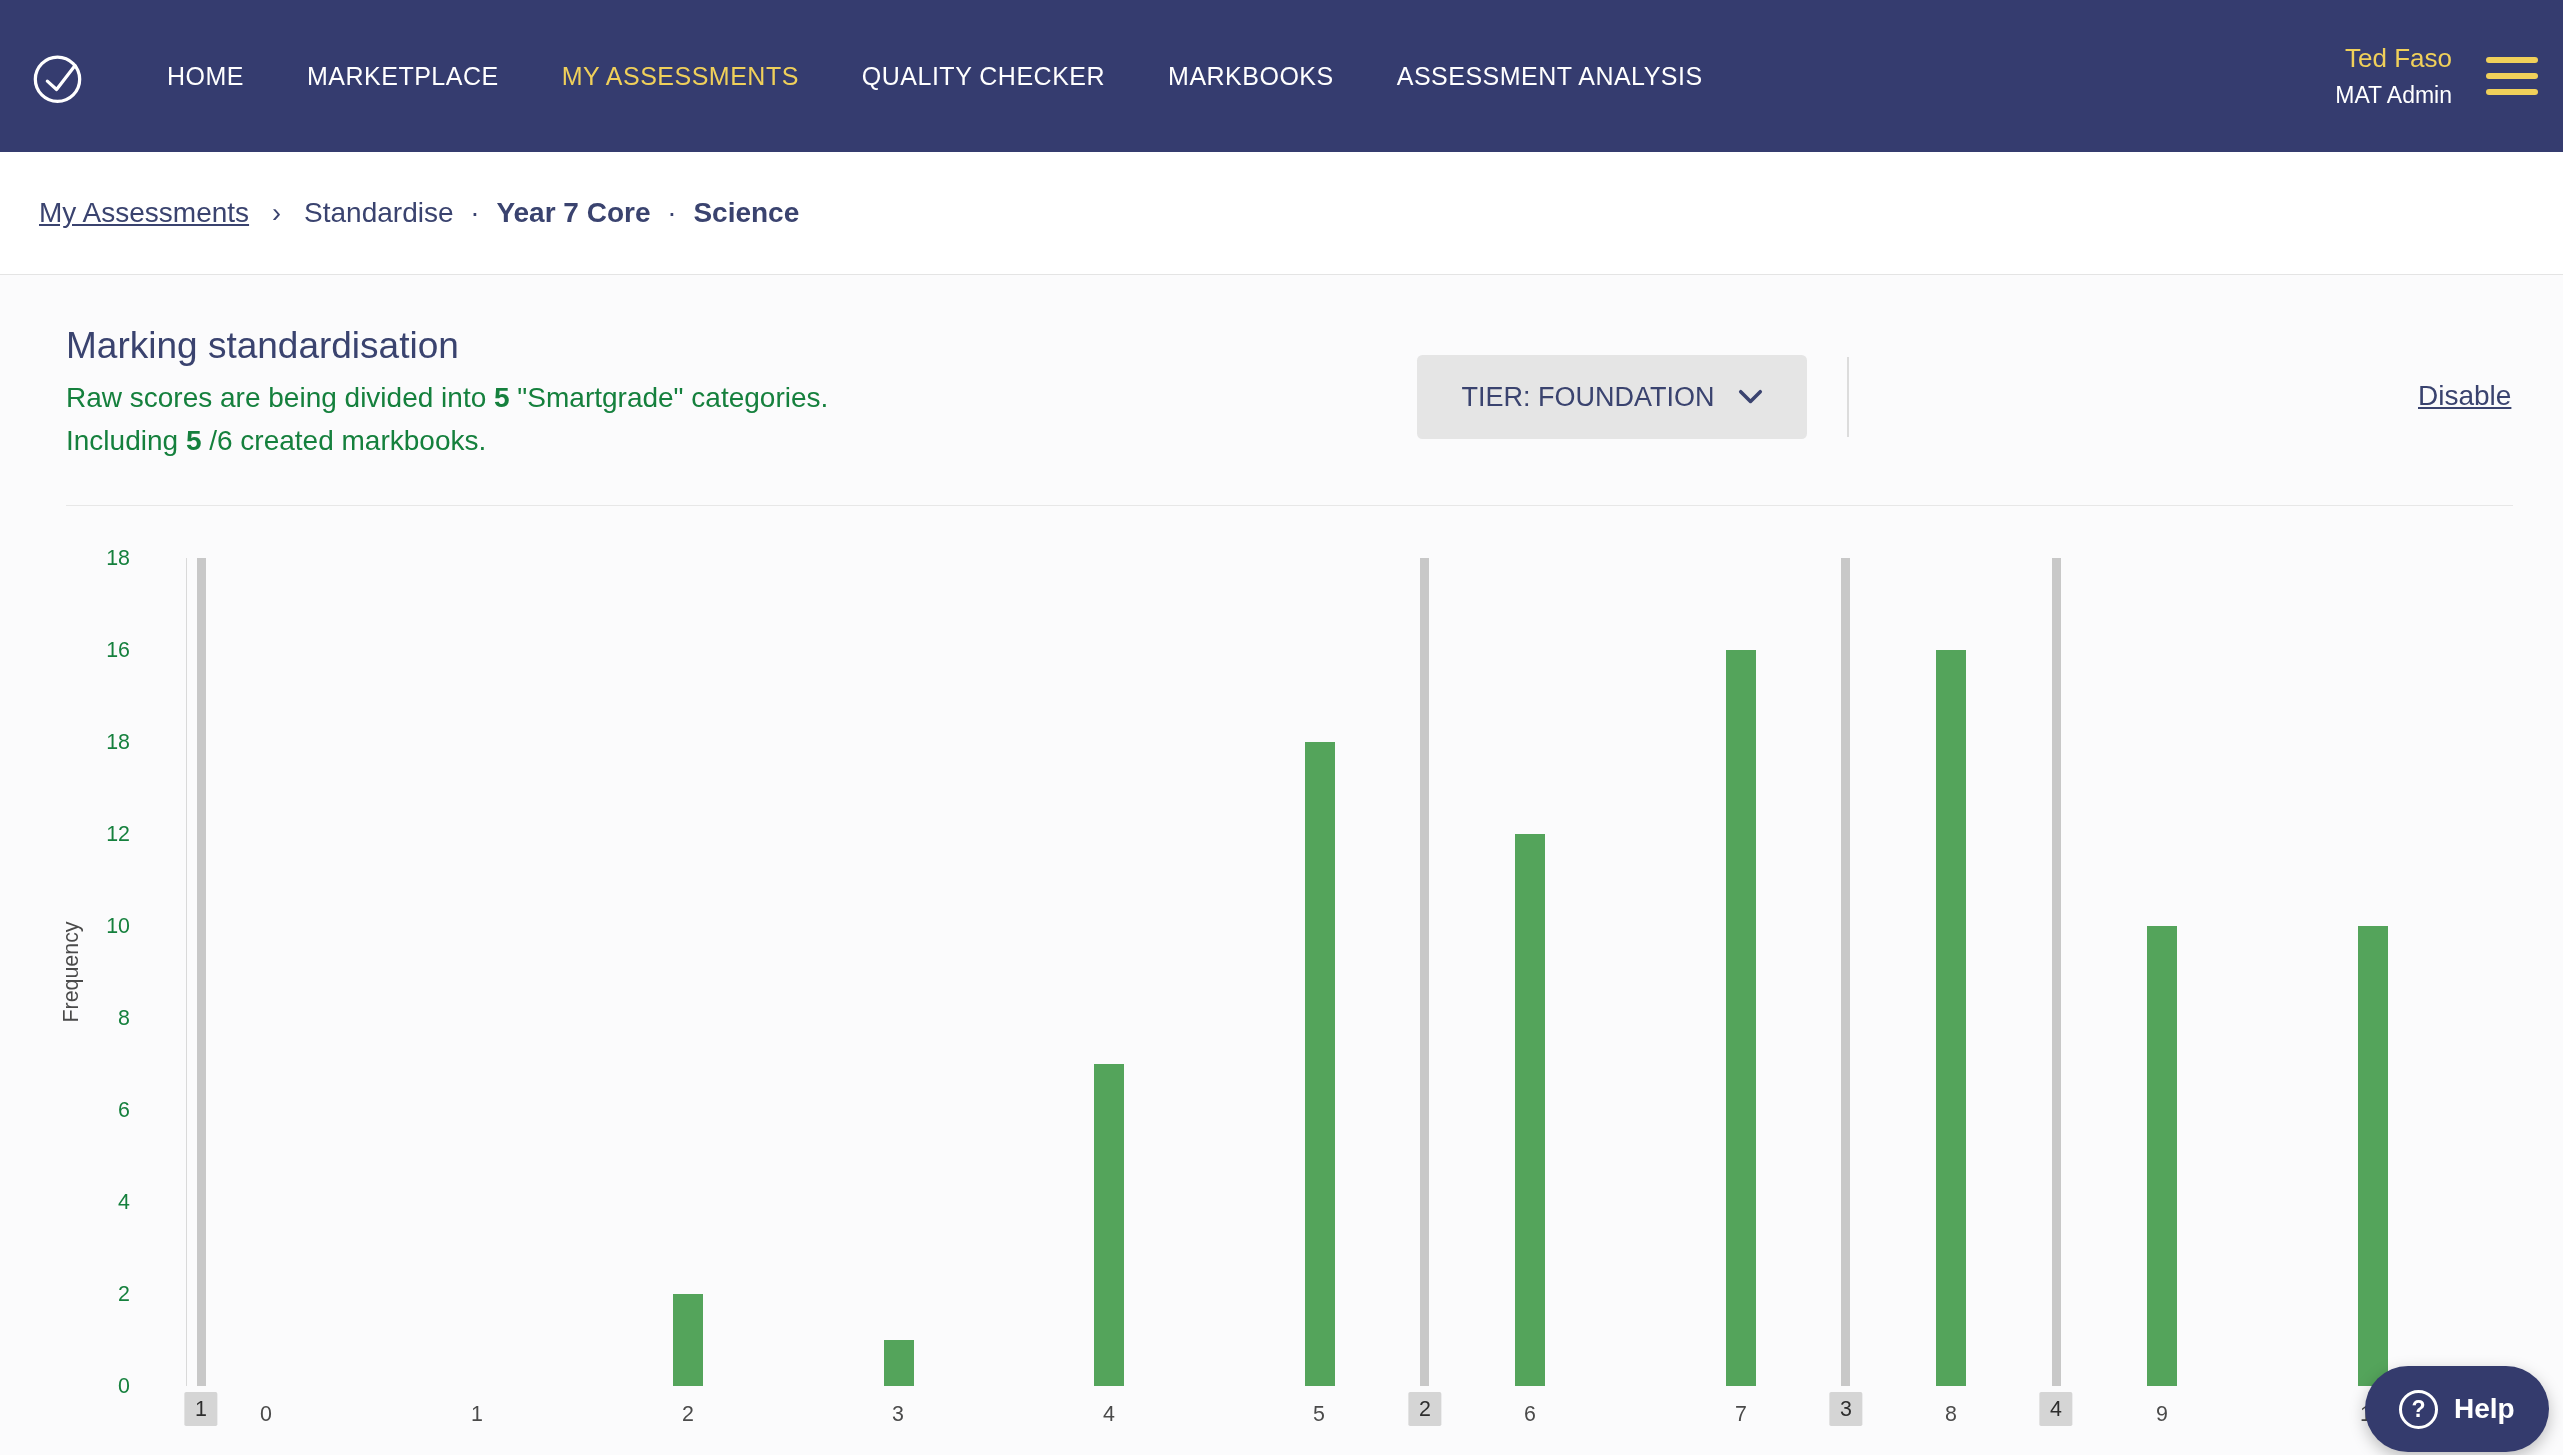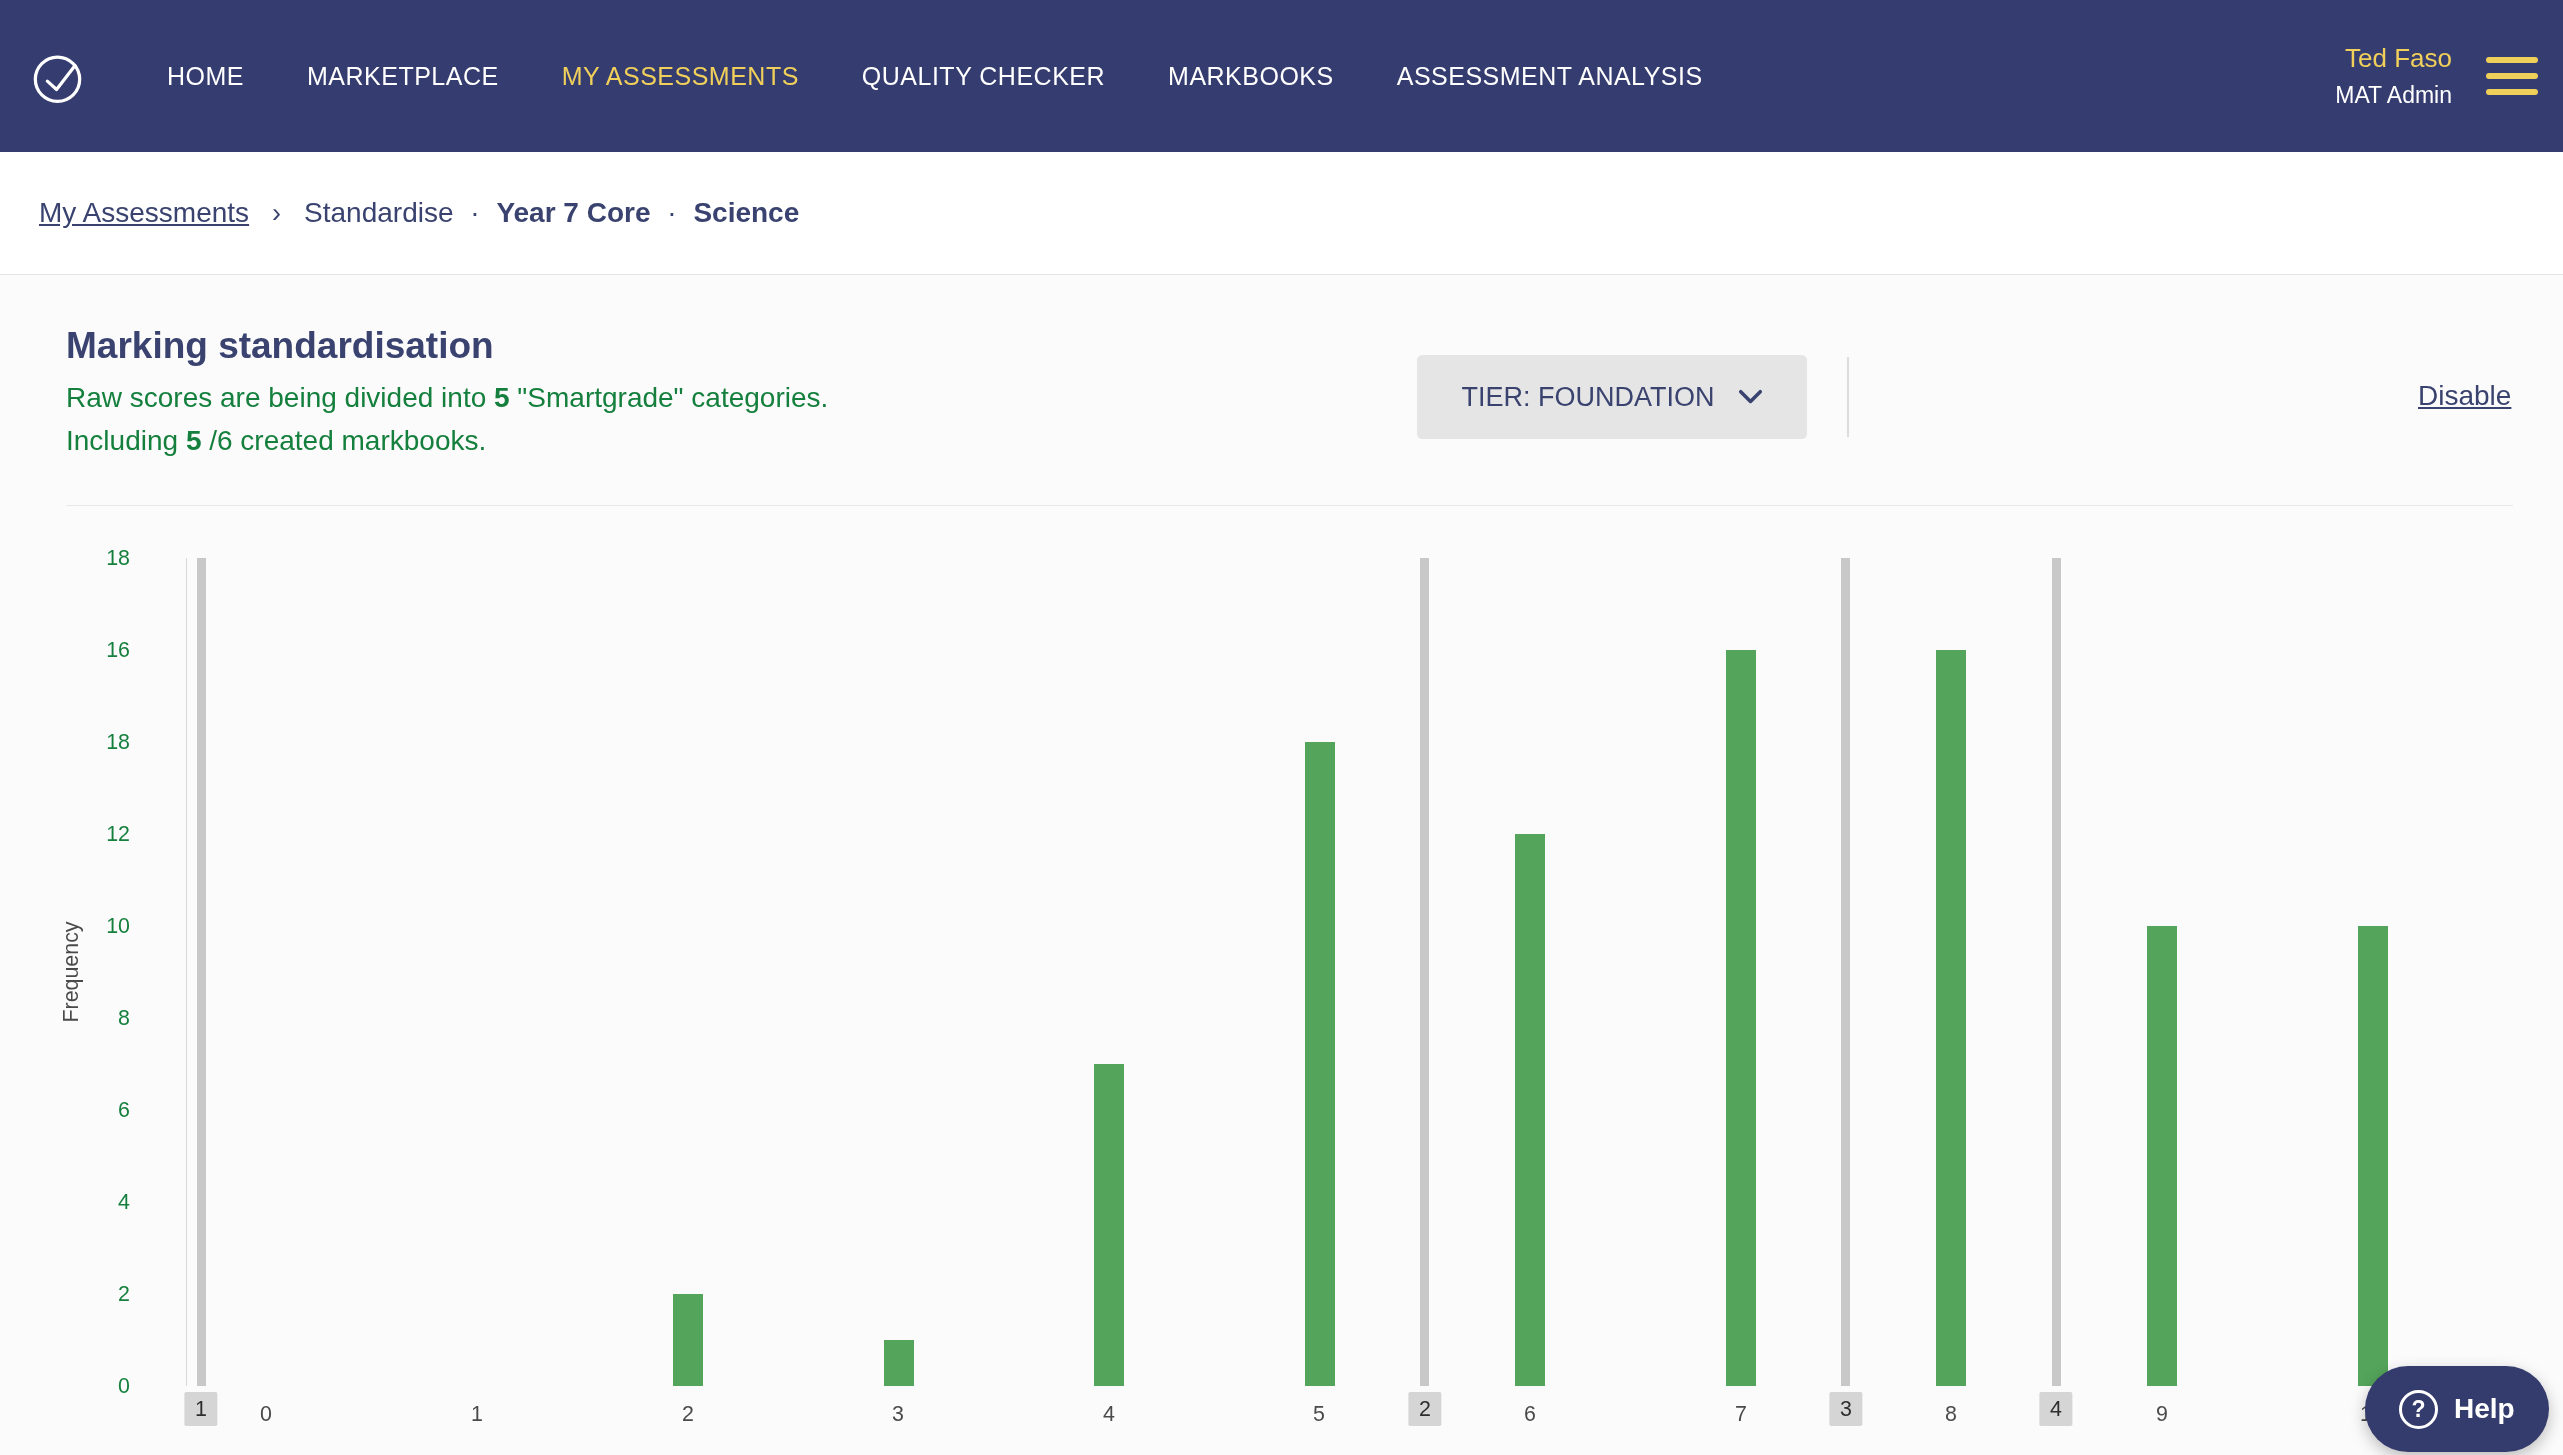--- a/index.html
+++ b/index.html
@@ -21,21 +21,21 @@
 
   
   .crumbs{position:absolute;top:152px;left:0;right:0;height:123px;background:#fff;border-bottom:0.9px solid #e4e4e4;display:flex;align-items:center;padding-left:39px;font-size:28px;color:#3A436F;}
   .crumb-link{text-decoration:underline;cursor:pointer;}
   .crumb-chev{margin:0 23px;font-size:27px;color:#3A436F;}
   .crumb-seg .sep{margin:0 9px;}
   .bold{font-weight:bold;margin-top:38px;}
 
   
   .main{position:absolute;top:275px;left:0;right:0;bottom:0;background:#FBFBFC;}
-  .title{position:absolute;left:66px;top:50px;font-size:37px;color:#3A436F;font-weight:700;}
+  .title{position:absolute;left:66px;top:50px;font-size:37px;color:#3A436F;font-weight:400;}
   .subline{position:absolute;left:66px;font-size:28px;color:#15803d;}
   .sub1{top:107px;} .sub2{top:150px;}
 
   .tier{position:absolute;left:1417px;top:80px;width:390px;height:84px;background:#e5e5e5;border-radius:5.4px;display:flex;align-items:center;justify-content:center;gap:23px;font-size:27px;color:#3A436F;cursor:pointer;}
   .vdiv{position:absolute;left:1847px;top:82px;height:80px;width:1.8px;background:#DCDCDC;}
   .catbtn{position:absolute;left:1883px;top:82px;width:497px;height:80px;background:#3A436F;color:#fff;border:none;border-radius:7.1px;font-size:26px;letter-spacing:0.5px;cursor:pointer;font-family:inherit;}
   .disable{position:absolute;left:2418px;top:105px;font-size:28px;color:#3A436F;text-decoration:underline;cursor:pointer;}
   .hr{position:absolute;left:66px;right:50px;top:230px;height:0.9px;background:#E7E7E7;}
 
   

